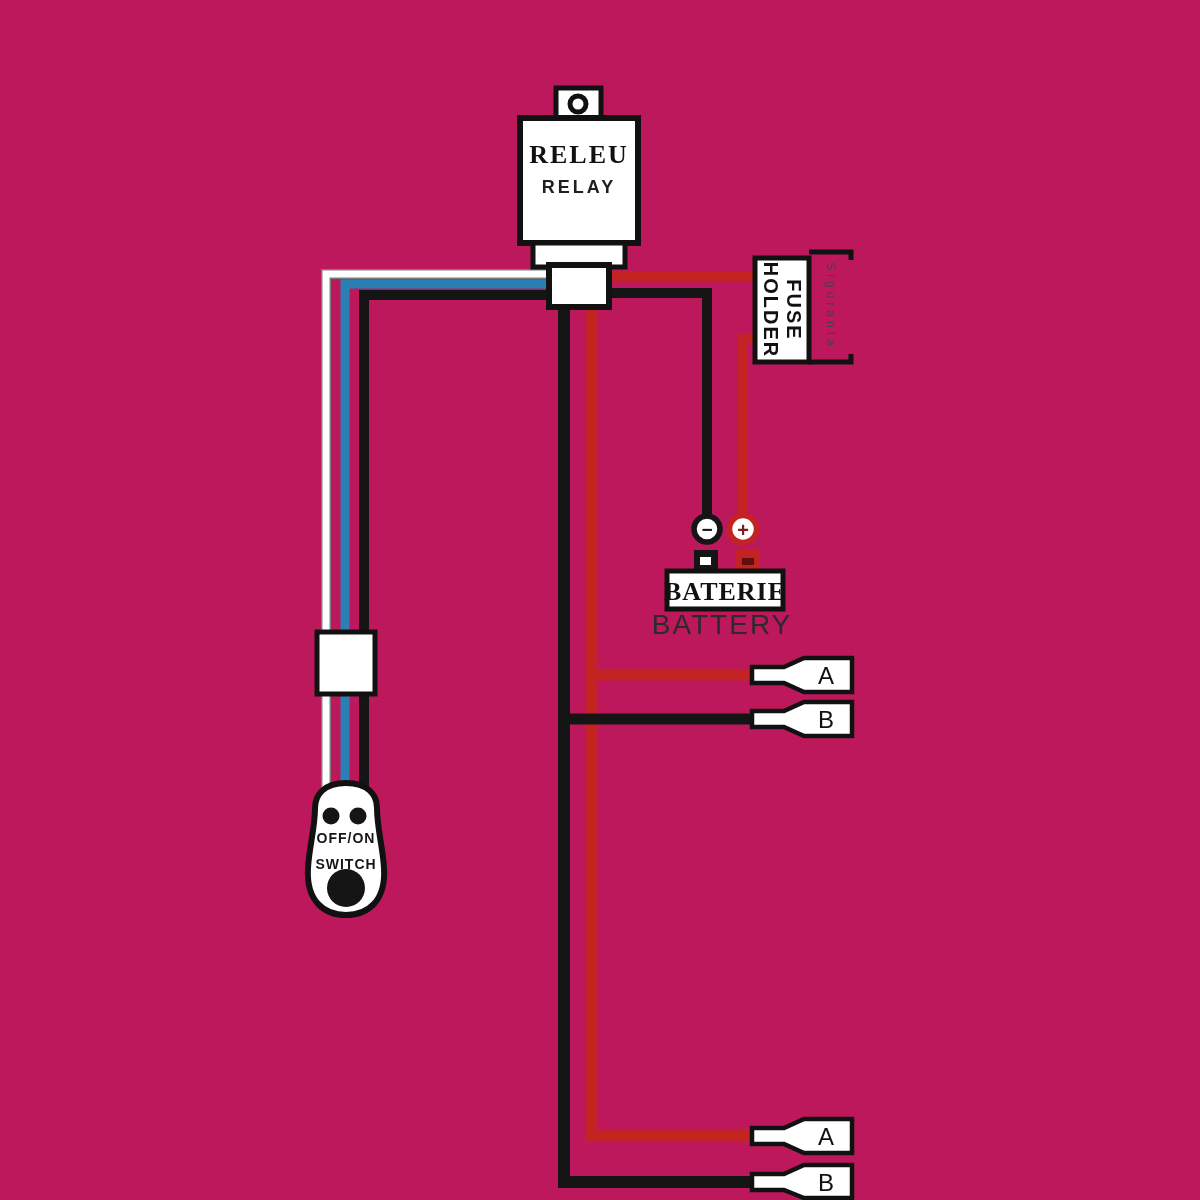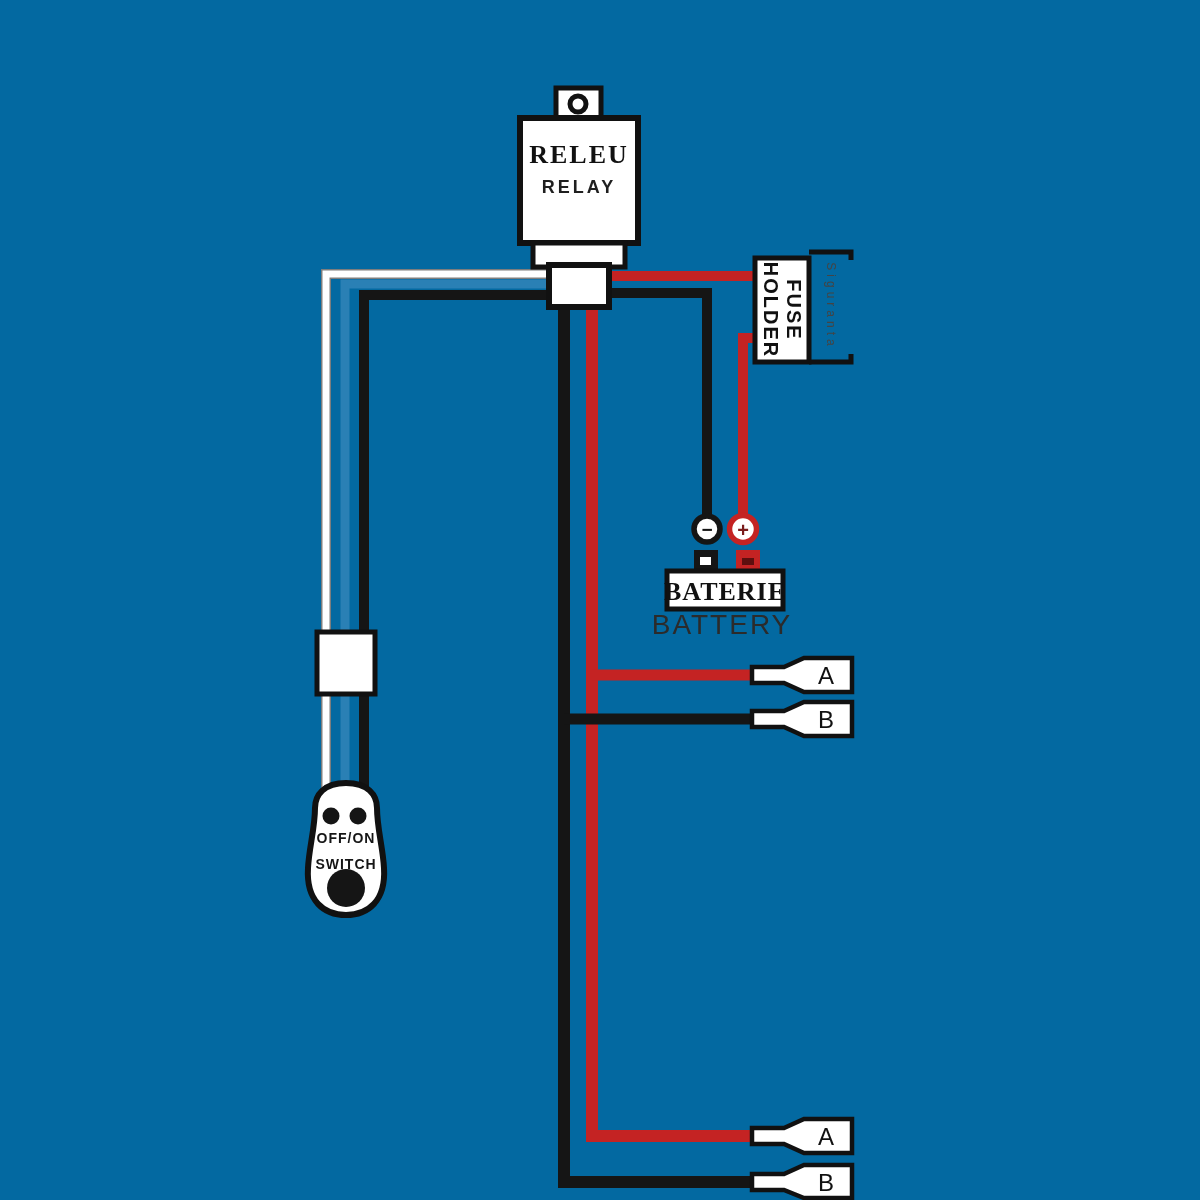--- a/index.html
+++ b/index.html
@@ -7,21 +7,21 @@
     padding: 0;
     background: #ffffff;
     width: 1200px;
     height: 1200px;
     overflow: hidden;
   }
   .canvas {
     position: relative;
     width: 1200px;
     height: 1200px;
-    background: #0369a1;
+    background: #be185d;
   }
   svg { display: block; }
   text { user-select: none; }
   .serif-bold {
     font-family: "Liberation Serif", "DejaVu Serif", serif;
     font-weight: bold;
   }
   .sans {
     font-family: "Liberation Sans", "DejaVu Sans", sans-serif;
   }

